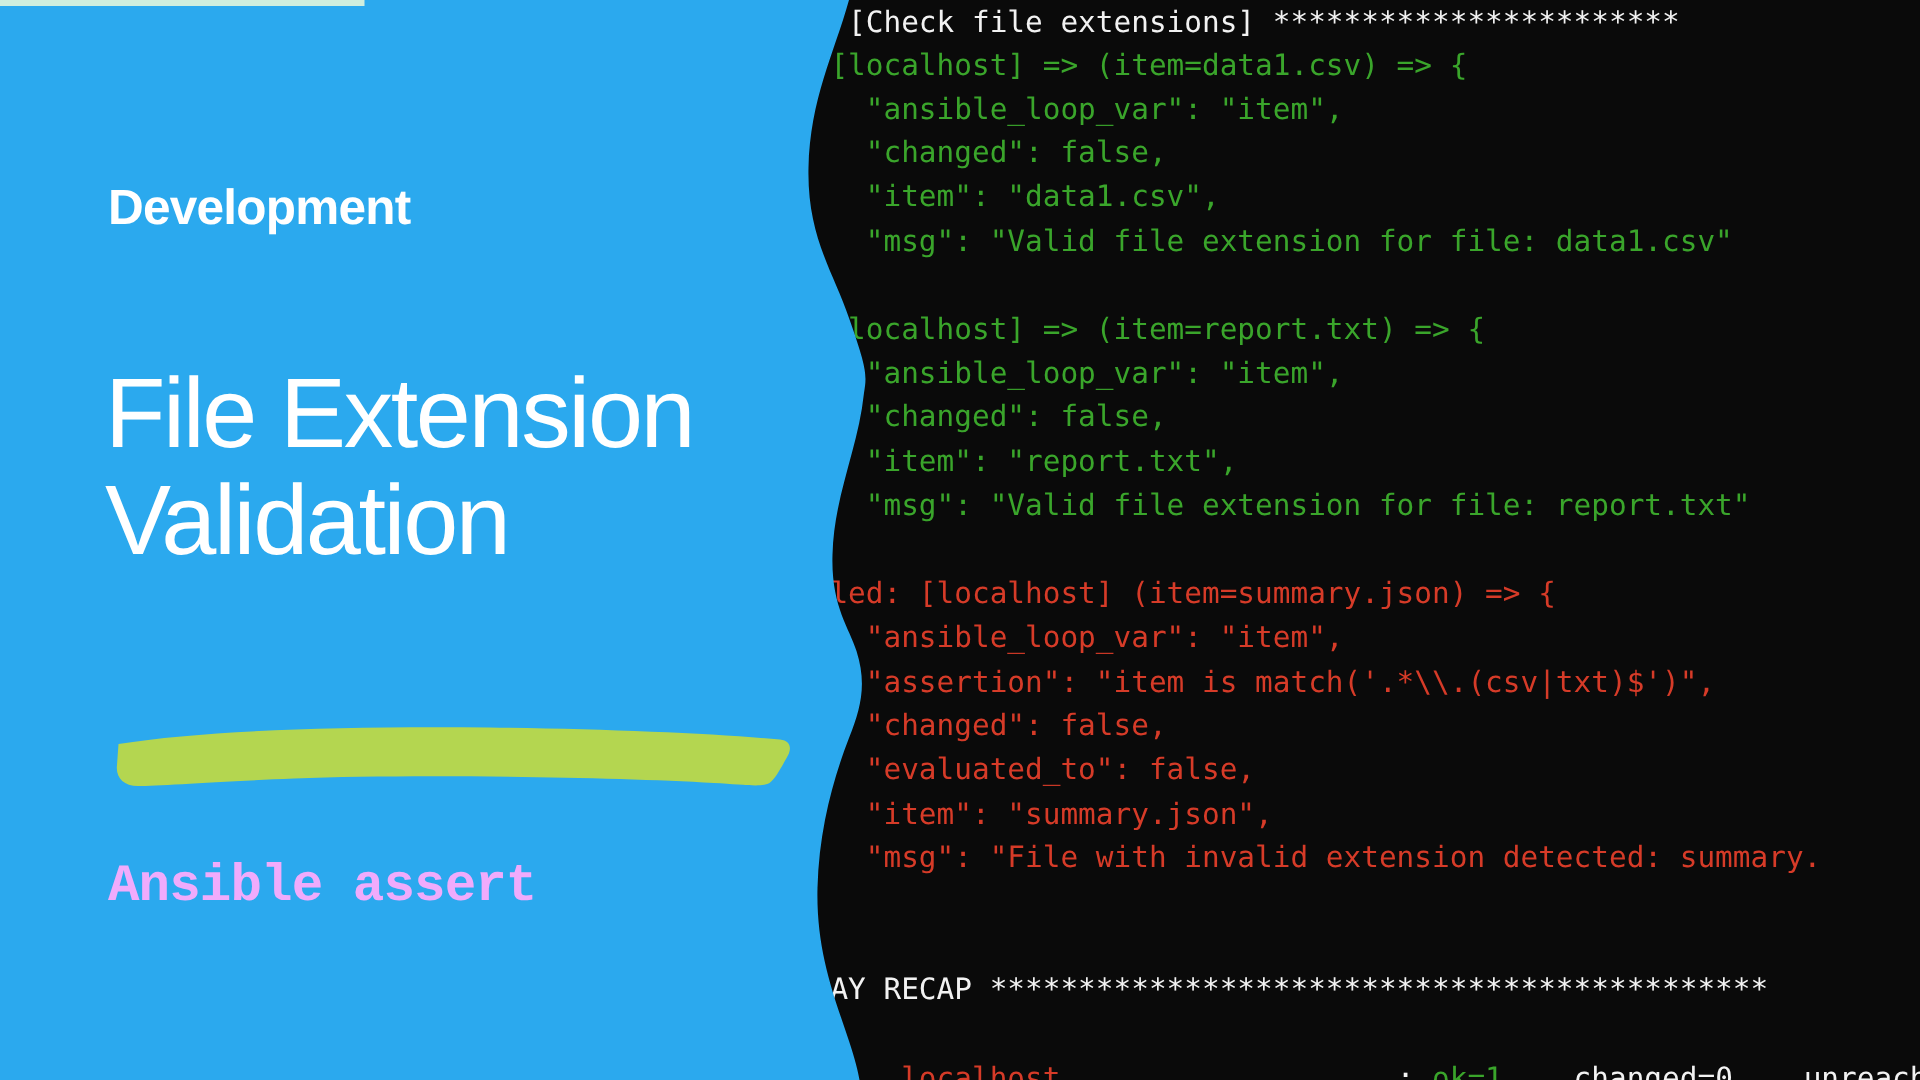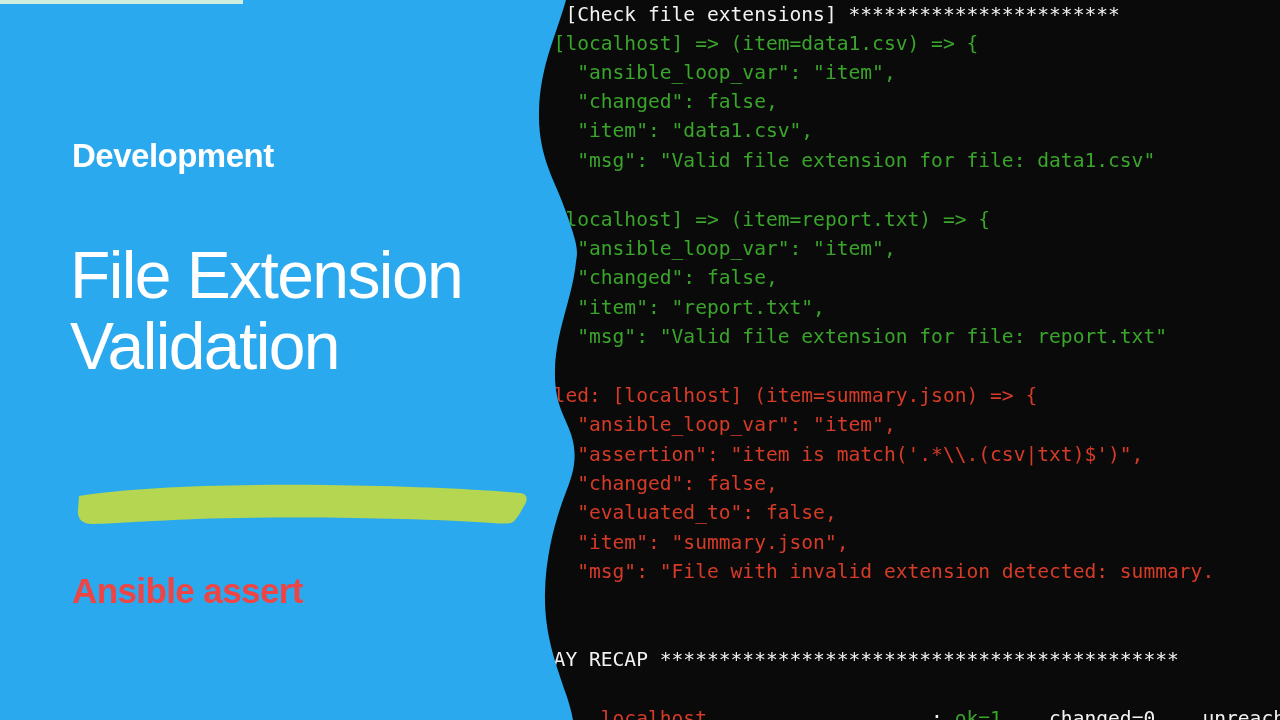--- a/index.html
+++ b/index.html
@@ -22,37 +22,38 @@
   }
 
   
   #top-accent-line {
     position:absolute; left:0; top:0; width:243px; height:4px;
     background:#cfeede;
   }
 
   
   #eyebrow {
-    position:absolute; left:72px; top:138px;
+    position:absolute; left:72px; top:120px;
     font-size:33px; font-weight:bold; color:#ffffff;
     letter-spacing:-0.5px; line-height:1.1;
   }
   #headline {
     position:absolute; left:70px; top:240px; width:470px;
     font-size:66px; font-weight:normal; color:#ffffff;
     line-height:1.07; letter-spacing:-1.6px;
   }
   #brush-stroke {
     position:absolute; left:76px; top:480px;
     width:452px; height:48px;
   }
   #subtitle {
     position:absolute; left:72px; top:571px;
-    font-size:35px; font-weight:bold; color:#ef4444;
+    font-size:35px; font-weight:bold; color:#f0abfc;
     letter-spacing:-0.6px;
+    font-family:Liberation Mono, monospace;
   }
 
   
   #terminal {
     position:absolute; left:0; top:0; width:1280px; height:720px;
     font-family:"DejaVu Sans Mono", monospace;
     font-size:19.6px;
     line-height:29.4px;
     white-space:pre;
     z-index:1;

